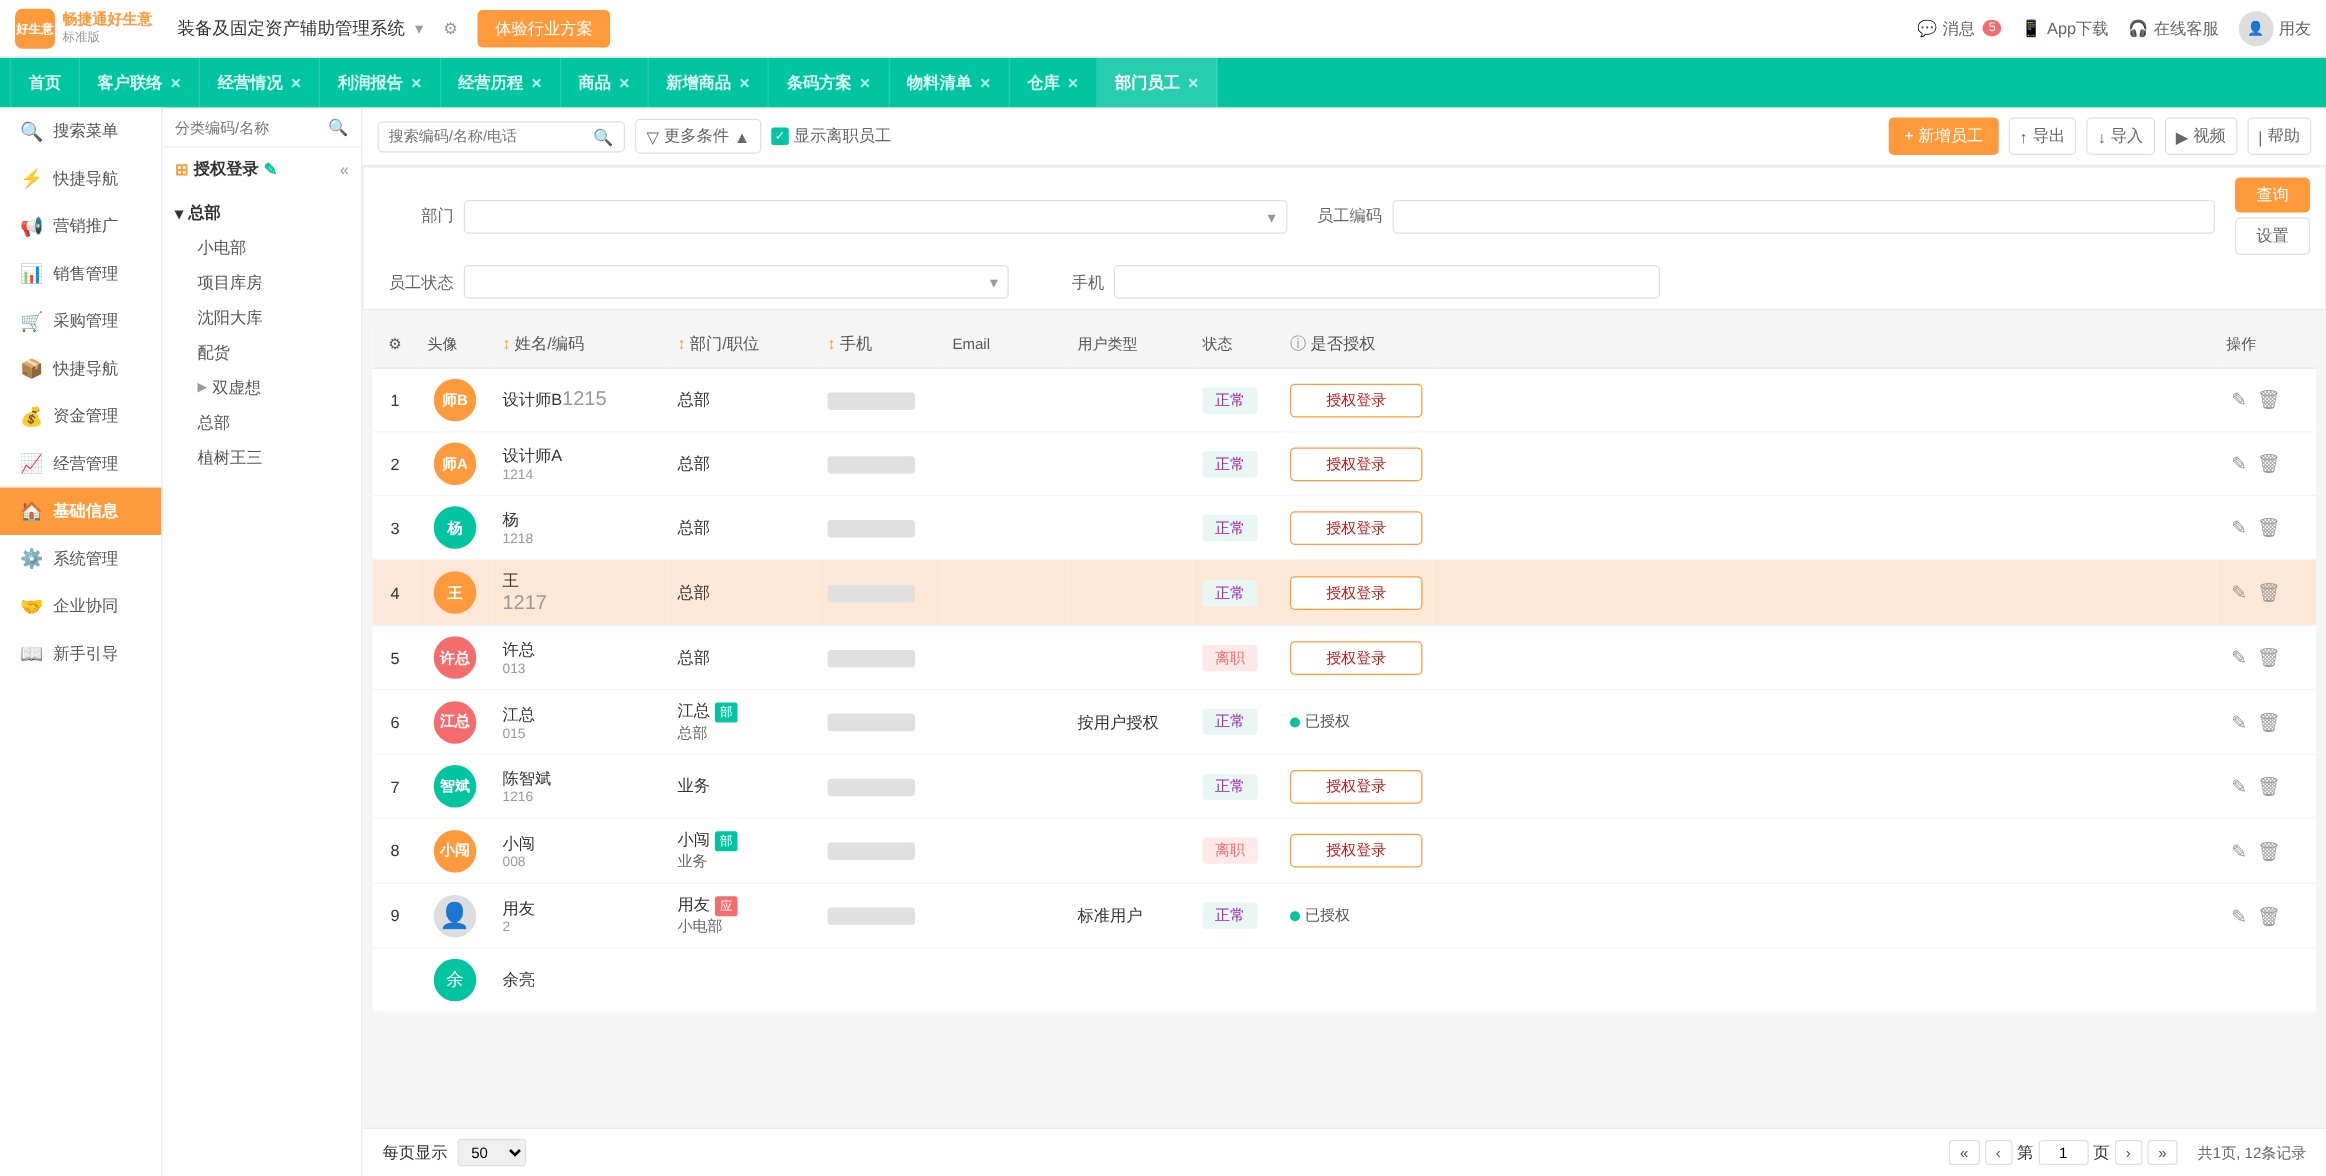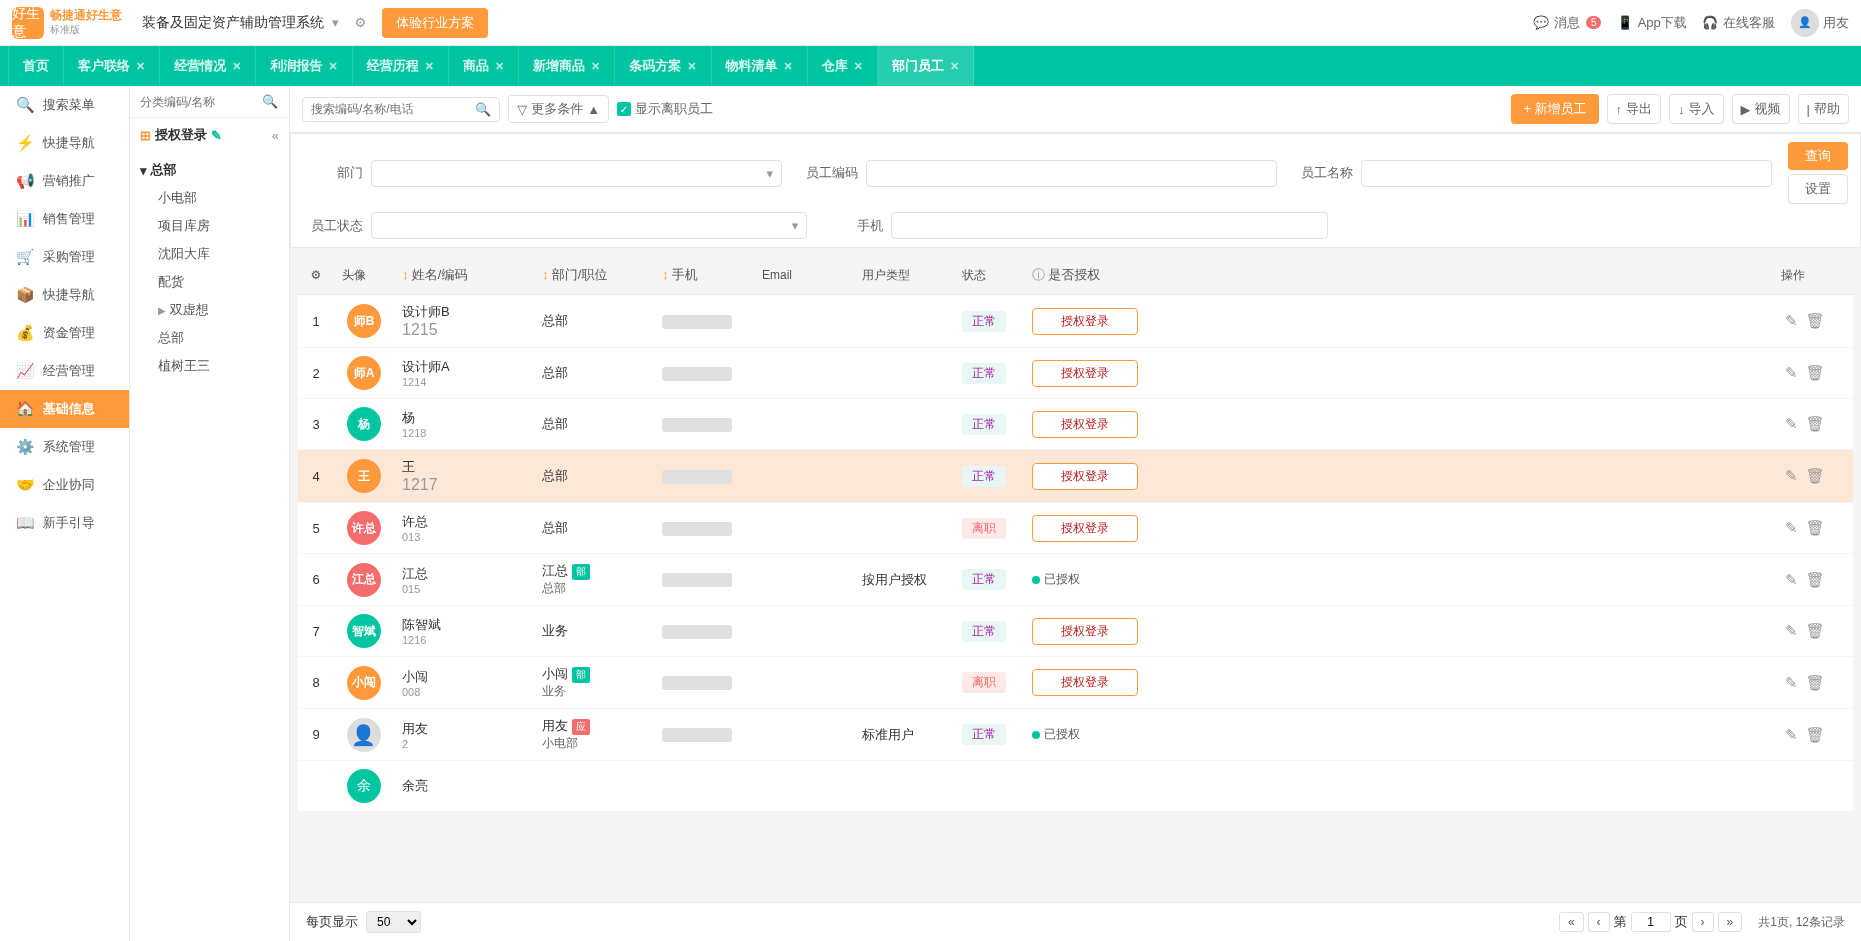--- a/index.html
+++ b/index.html
@@ -1,21 +1,21 @@
 <!DOCTYPE html>
 <html><head>
   <meta charset="utf-8">
   <style>
     * { box-sizing: border-box; margin: 0; padding: 0; font-family: 'Microsoft YaHei', Arial, sans-serif; font-size: 13px; }
     body { background: #f5f5f5; color: #333; overflow: hidden; }
 
     
     .top-bar { display: flex; align-items: center; background: #fff; height: 46px; padding: 0 12px; border-bottom: 1px solid #e8e8e8; position: relative; z-index: 10; }
     .logo-area { display: flex; align-items: center; gap: 6px; width: 130px; }
-    .logo-icon { width: 32px; height: 32px; background: #ff9a3c; border-radius: 6px; display: flex; align-items: center; justify-content: center; color: #fff; font-size: 14px; font-weight: normal; }
+    .logo-icon { width: 32px; height: 32px; background: #ff9a3c; border-radius: 6px; display: flex; align-items: center; justify-content: center; color: #fff; font-size: 10px; font-weight: bold; }
     .logo-text { font-size: 12px; color: #ff9a3c; font-weight: bold; line-height: 1.2; }
     .logo-sub { font-size: 10px; color: #999; }
     .system-title { flex: 1; display: flex; align-items: center; gap: 8px; }
     .system-name { font-size: 14px; color: #333; font-family: Liberation Serif, serif; }
     .title-arrow { color: #999; }
     .gear-icon { color: #999; margin-left: 8px; }
     .trial-btn { background: #ff9a3c; color: #fff; border: none; border-radius: 4px; padding: 6px 14px; cursor: pointer; font-size: 13px; margin-left: 8px; }
     .top-actions { display: flex; align-items: center; gap: 16px; margin-left: auto; }
     .top-action-item { display: flex; align-items: center; gap: 4px; color: #666; cursor: pointer; font-size: 12px; }
     .badge { background: #f56c6c; color: #fff; border-radius: 10px; font-size: 10px; padding: 1px 5px; margin-left: 2px; }
@@ -326,24 +326,20 @@
           <div class="filter-row">
             <div class="filter-item">
               <span class="filter-label">部门</span>
               <div class="filter-select">
                 <span style="color:#ccc;font-size:12px;"></span>
                 <span style="color:#999;">▾</span>
               </div>
             </div>
             <div class="filter-item">
               <span class="filter-label">员工编码</span>
-              <input class="filter-input" type="text" style="">
-            </div>
-            <div class="filter-item">
-              <span class="filter-label">员工名称</span>
               <input class="filter-input" type="text" style="">
             </div>
             <div class="filter-actions">
               <button class="search-btn">查询</button>
               <button class="reset-btn">设置</button>
             </div>
           </div>
           <div class="filter-row">
             <div class="filter-item">
               <span class="filter-label">员工状态</span>
@@ -390,21 +386,21 @@
               </tr>
             </thead>
             <tbody id="table-body">
 
             <tr>
                   <td class="td-center">1</td>
                   <td class="td-center">
                     <div style="width:34px;height:34px;border-radius:50%;background:#ff9a3c;display:flex;align-items:center;justify-content:center;color:#fff;font-size:12px;font-weight:bold;margin:0 auto;">师B</div>
                   </td>
                   <td>
-                    <div style="display:flex;flex-direction:column;">
+                    <div style="display:flex;flex-direction:row;">
                       <span style="font-size:13px;color:#333;">设计师B</span>
                       <span style="font-size:16px;color:#999;">1215</span>
                     </div>
                   </td>
                   <td>总部</td>
                   <td><span style="background:#e0e0e0;border-radius:3px;height:14px;width:70px;display:inline-block;vertical-align:middle;"></span></td>
                   <td></td>
                   <td></td>
                   <td><span class="status-badge status-normal">正常</span></td>
                   <td><button class="auth-btn">授权登录</button></td>

